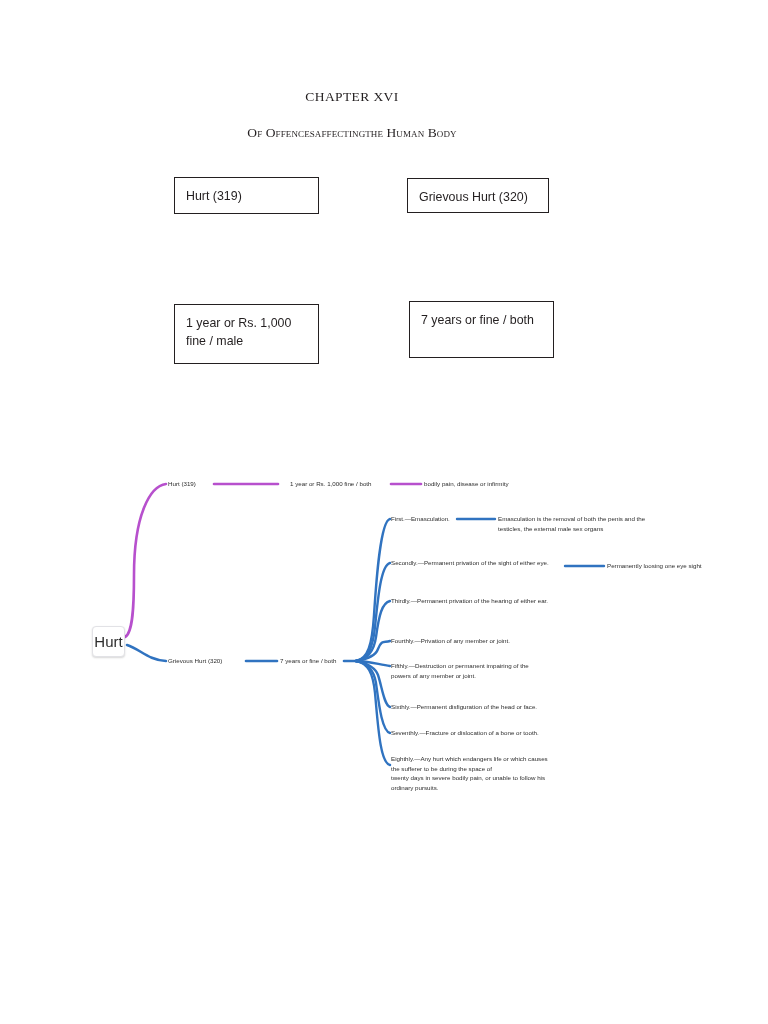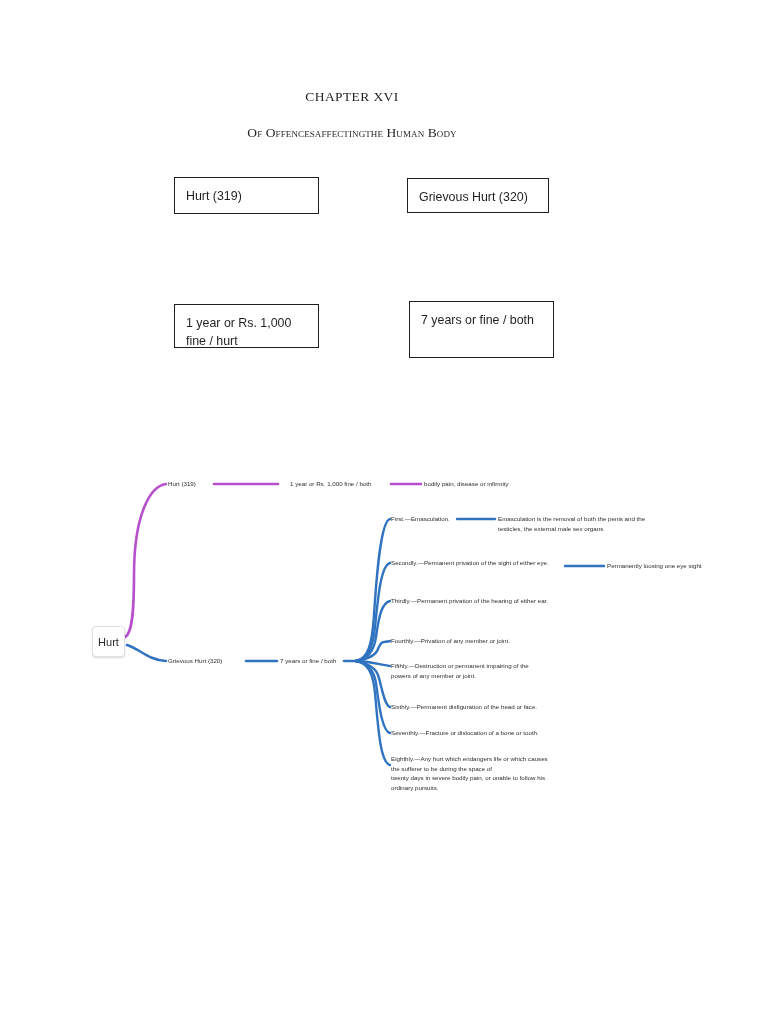--- a/index.html
+++ b/index.html
@@ -49,21 +49,21 @@
     position: absolute;
     border: 1.6px solid #231f20;
     background: #ffffff;
     font-size: 12.4px;
     line-height: 18px;
     color: #231f20;
     padding: 9px 0 0 11px;
   }
   #box-hurt        { left: 174px; top: 177px; width: 145px; height: 37px; }
   #box-grievous    { left: 407px; top: 178px; width: 142px; height: 35px; }
-  #box-punish-hurt { left: 174px; top: 304px; width: 145px; height: 44px; }
+  #box-punish-hurt { left: 174px; top: 304px; width: 145px; height: 60px; }
   #box-punish-gr   { left: 409px; top: 301px; width: 145px; height: 57px; }
 
   
   #mindmap {
     position: absolute;
     left: 0;
     top: 455px;
     width: 768px;
     height: 380px;
   }
@@ -91,21 +91,21 @@
     top: 171px;
     width: 33px;
     height: 31px;
     background: #ffffff;
     border: 1px solid #e2e2e6;
     border-radius: 4px;
     box-shadow: 0 1px 2px rgba(0,0,0,0.16);
     display: flex;
     align-items: center;
     justify-content: center;
-    font-size: 11px;
+    font-size: 15px;
     color: #2d2d2d;
   }
 </style>
 </head>
 <body>
 
 <div id="heading">
   <div class="line1">CHAPTER XVI</div>
   <div class="line2">Of Offencesaffectingthe Human Body</div>
 </div>
@@ -113,21 +113,21 @@
 <div class="obox" id="box-hurt">
   <span>Hurt (319)</span>
 </div>
 
 <div class="obox" id="box-grievous">
   <span>Grievous Hurt (320)</span>
 </div>
 
 <div class="obox" id="box-punish-hurt">
   <div>1 year or Rs. 1,000</div>
-  <div>fine / hurt</div>
+  <div>fine / male</div>
 </div>
 
 <div class="obox" id="box-punish-gr">
   <span>7 years or fine / both</span>
 </div>
 
 <div id="mindmap">
 
   <svg id="mm-svg" viewBox="0 0 768 380">
 

